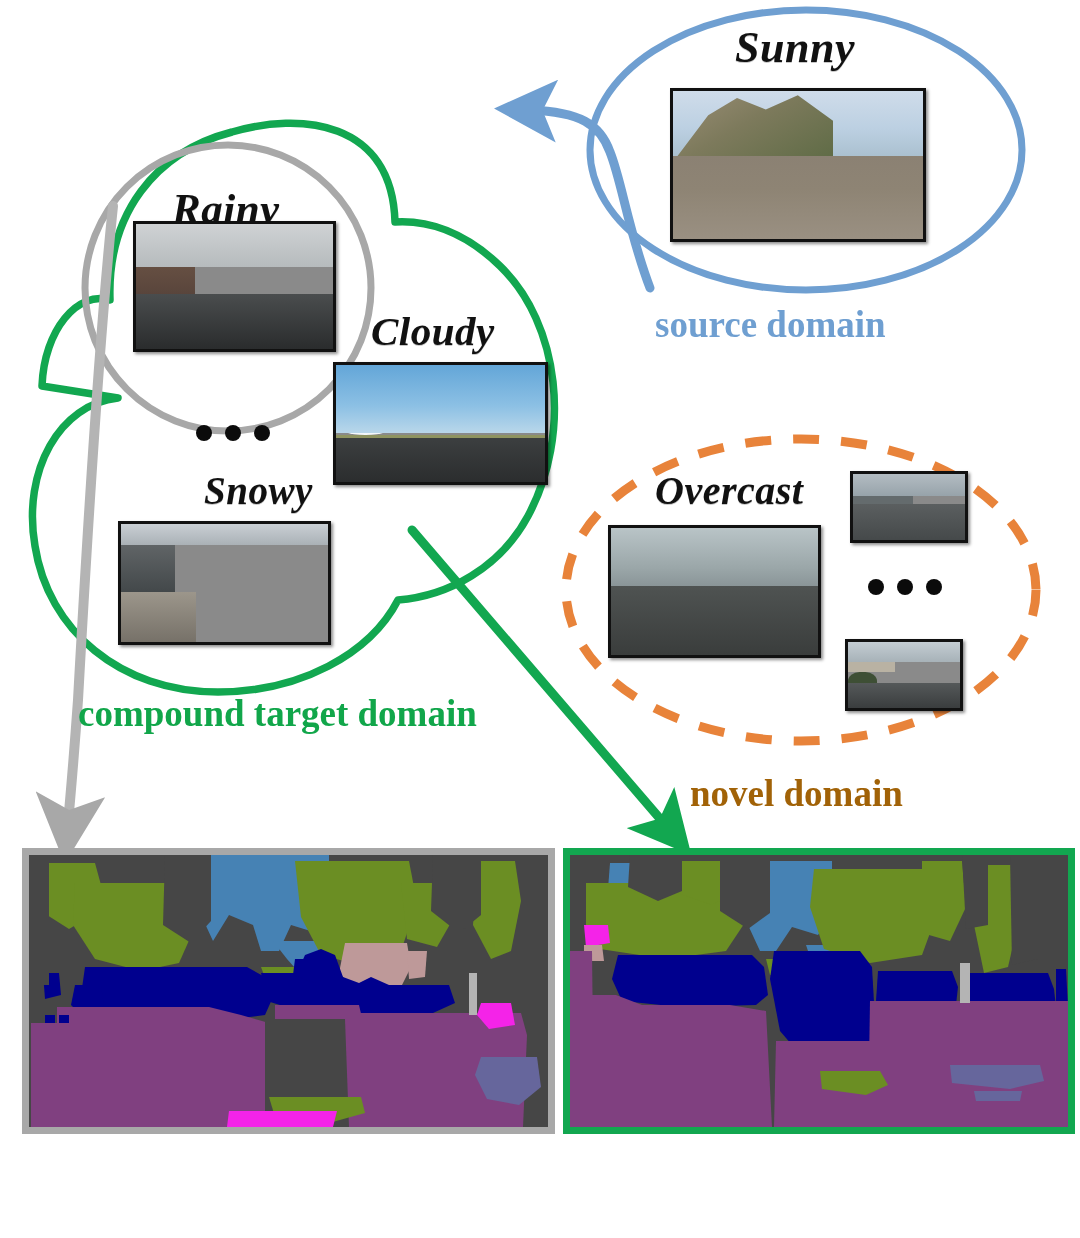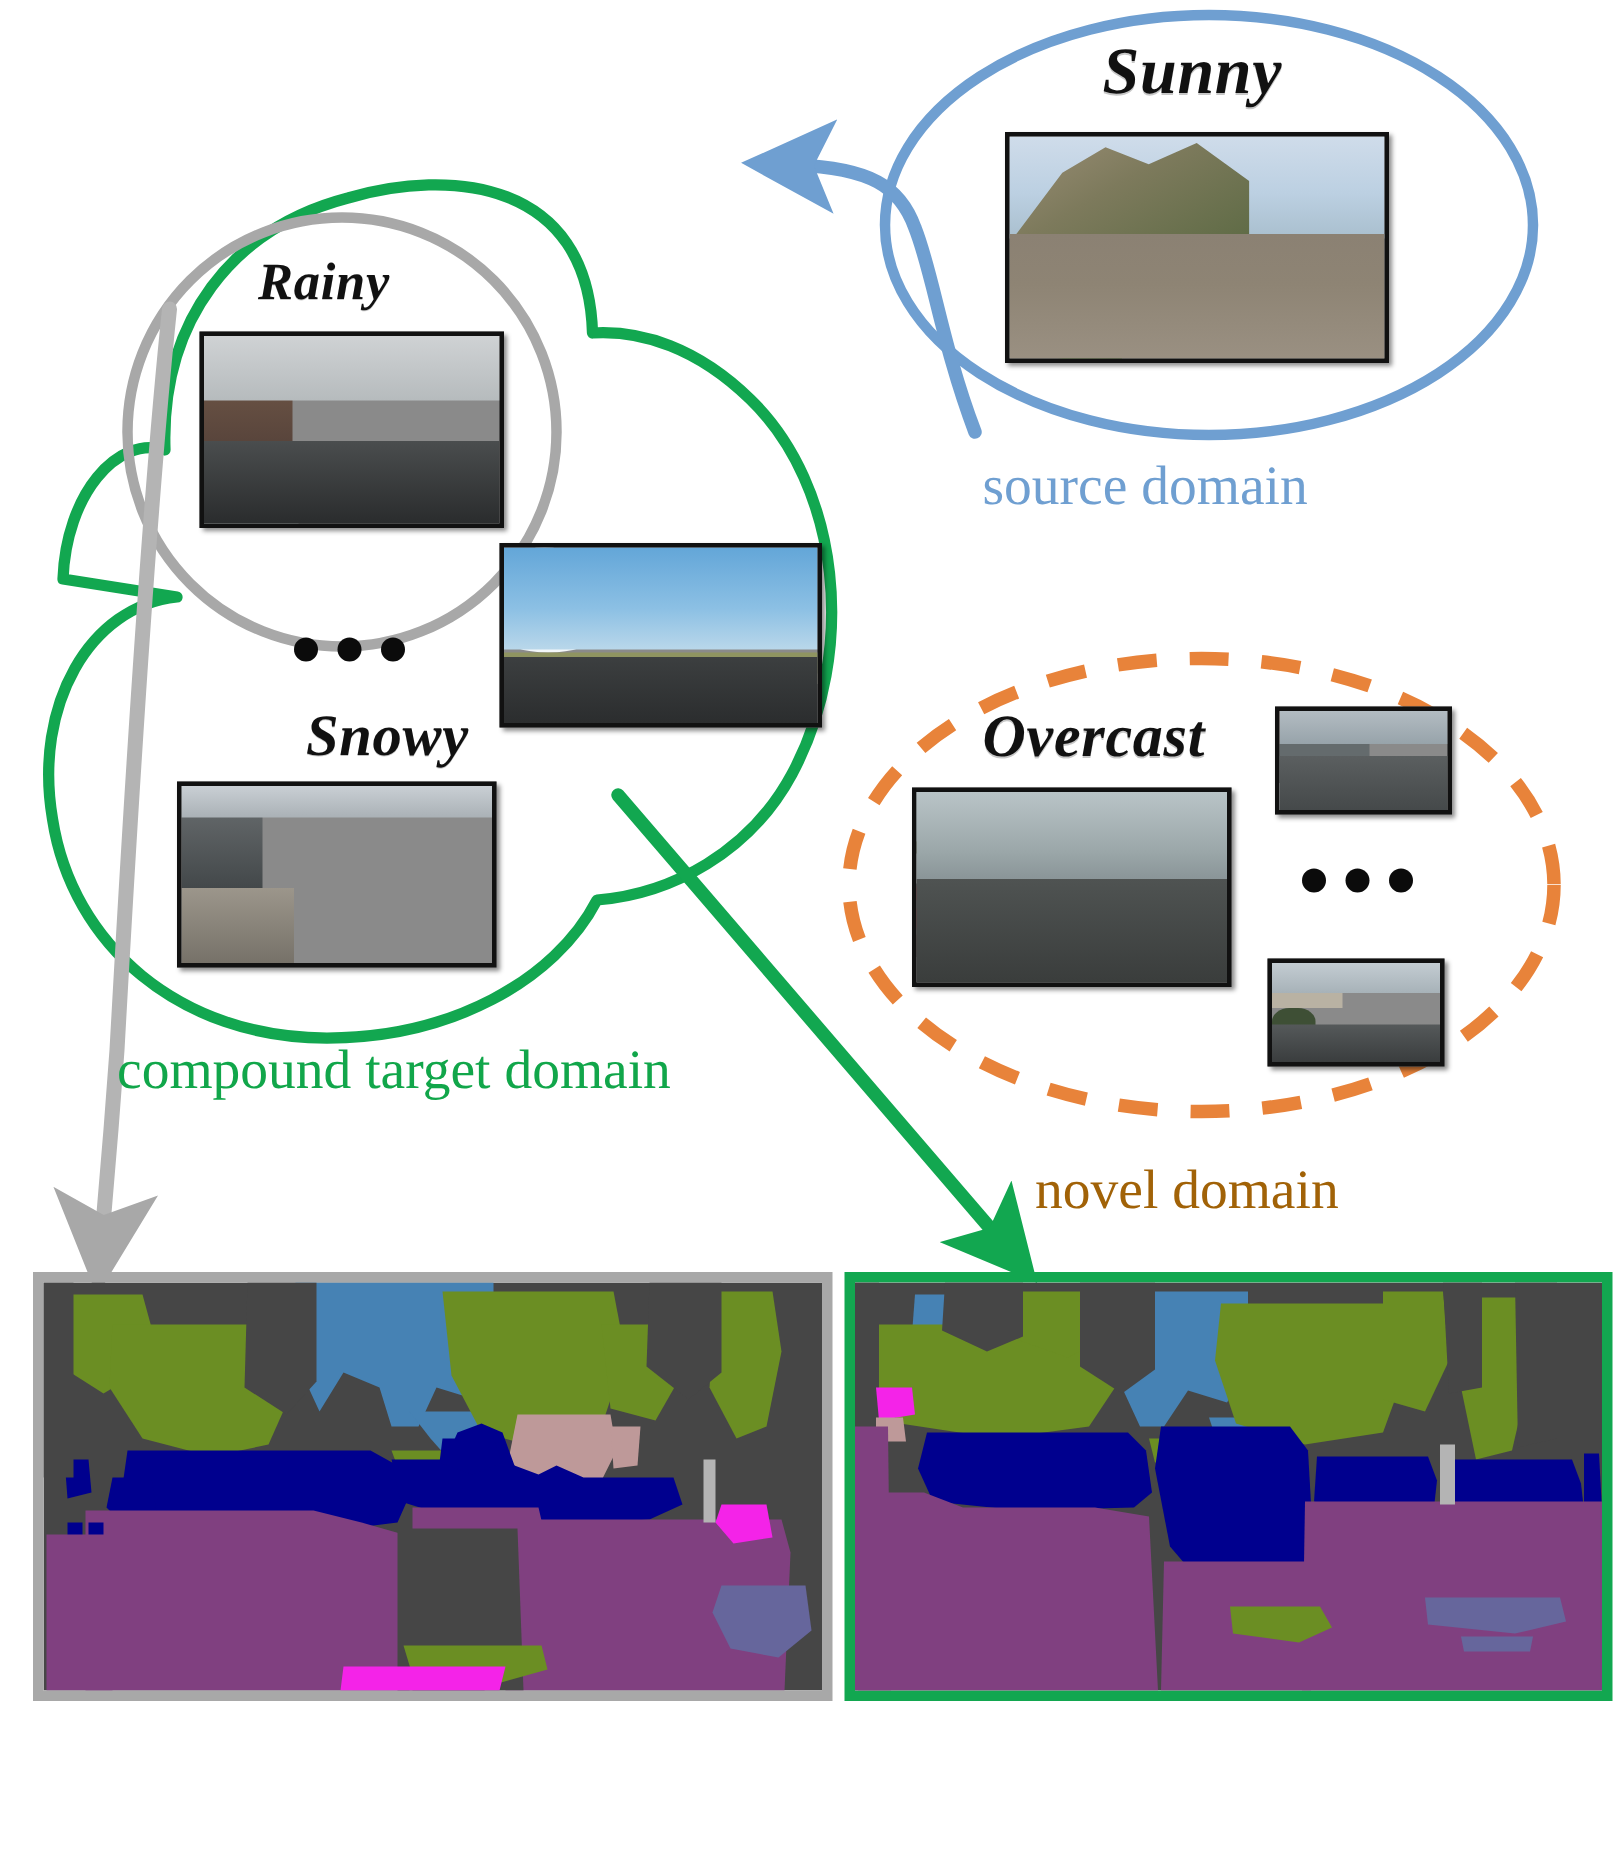--- a/index.html
+++ b/index.html
@@ -16,28 +16,28 @@
   
   .dom-label{
     position:absolute;
     font-style:italic;font-weight:bold;
     color:#111111;
     white-space:nowrap;
     letter-spacing:.5px;
     text-shadow:0 1px 0 rgba(0,0,0,.22);
   }
   #lbl-sunny   {left:735px; top:22px;  font-size:44px;}
-  #lbl-rainy   {left:172px; top:168px; font-size:35px;}
+  #lbl-rainy   {left:172px; top:184px; font-size:43px;}
   #lbl-cloudy  {left:371px; top:307px; font-size:41px;}
   #lbl-snowy   {left:168px; top:468px; font-size:39px;margin-left:36px;}
   #lbl-overcast{left:655px; top:467px; font-size:40px;}
 
   
   .grp-label{
-    position:absolute;font-weight:normal;white-space:nowrap;
+    position:absolute;font-weight:bold;white-space:nowrap;
     font-family:"Liberation Serif","DejaVu Serif",serif;
   }
   #cap-source{left:655px; top:303px; font-size:37px; color:#6f9fd1;}
   #cap-target{left:78px;  top:692px; font-size:37px; color:#11a64a;}
   #cap-novel {left:690px; top:772px; font-size:37px; color:#a16207;}
 
   
   .dots{position:absolute;display:flex;gap:13px;align-items:center;}
   .dots i{display:block;width:16px;height:16px;border-radius:50%;background:#0b0b0b;}
   #dots-cloud{left:196px; top:425px;}
@@ -218,20 +218,21 @@
   <div class="dom-label" id="lbl-rainy">Rainy</div>
 
   <div class="photo" id="img-rainy">
     <div class="sky"></div>
       <div class="bl"></div>
       <div class="bm"></div>
     <div class="ground"></div>
 
   </div>
 
+  <div class="dom-label" id="lbl-cloudy">Cloudy</div>
 
   <div class="photo" id="img-cloudy">
     <div class="sky"></div>
       <div class="cl1"></div>
       <div class="cl2"></div>
       <div class="cl3"></div>
     <div class="far"></div>
       <div class="ground"></div>
       <div class="shoulder"></div>
     <div class="pole"></div>

